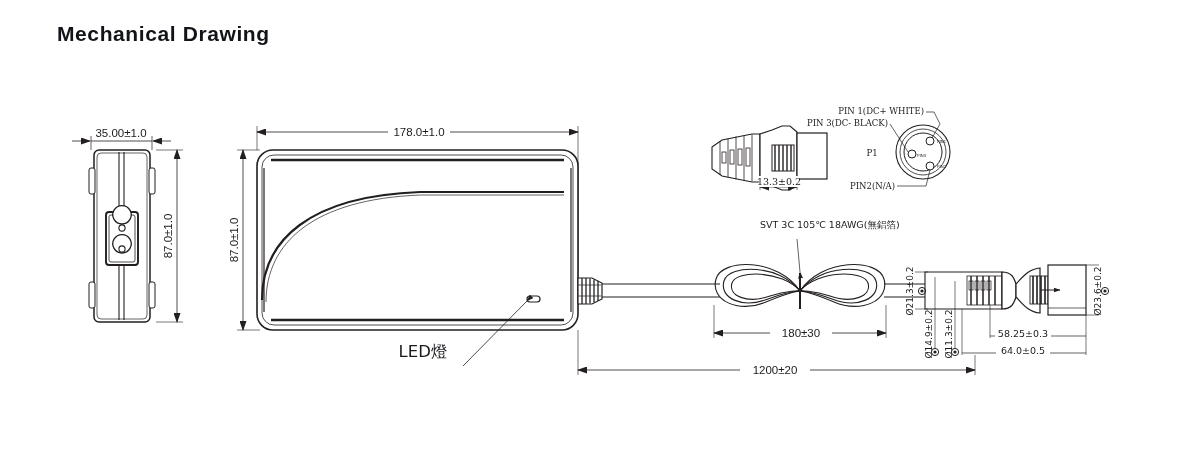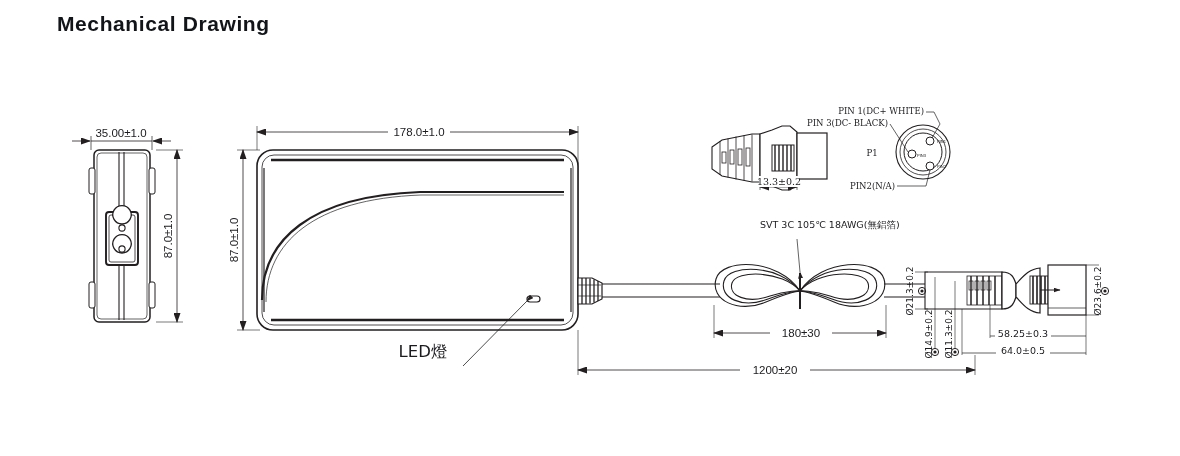--- a/index.html
+++ b/index.html
@@ -1,19 +1,19 @@
 <!DOCTYPE html>
 <html><head>
 <meta charset="utf-8">
 <style>
   html,body{margin:0;padding:0;background:#ffffff;}
   body{width:1180px;height:456px;position:relative;overflow:hidden;
        font-family:"Liberation Sans", sans-serif;}
   #page-title{
-    position:absolute; left:57px; top:12px;
+    position:absolute; left:57px; top:22px;
     font-size:21px; font-weight:bold; color:#111418;
     letter-spacing:.6px; font-family:"Liberation Sans", sans-serif;
   }
   #drawing-canvas{position:absolute;left:0;top:0;width:1180px;height:456px;}
   svg text{fill:#1b1b1f;}
 </style>
 </head>
 <body>
 
 <div id="page-title">Mechanical Drawing</div>

